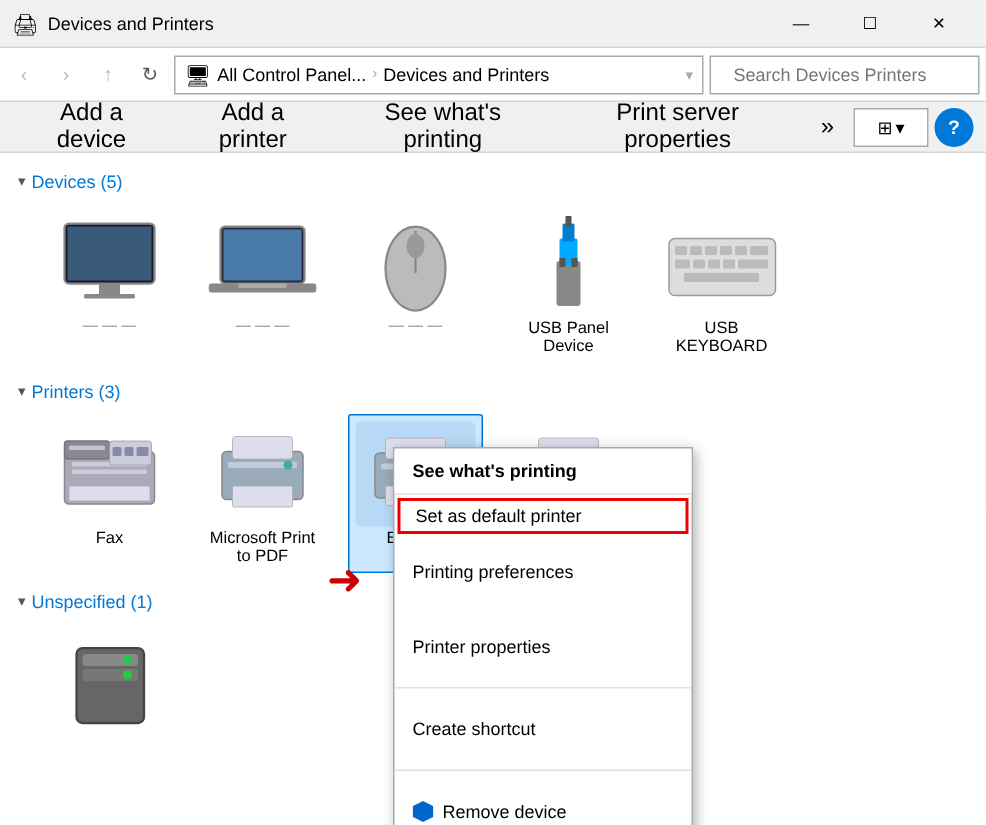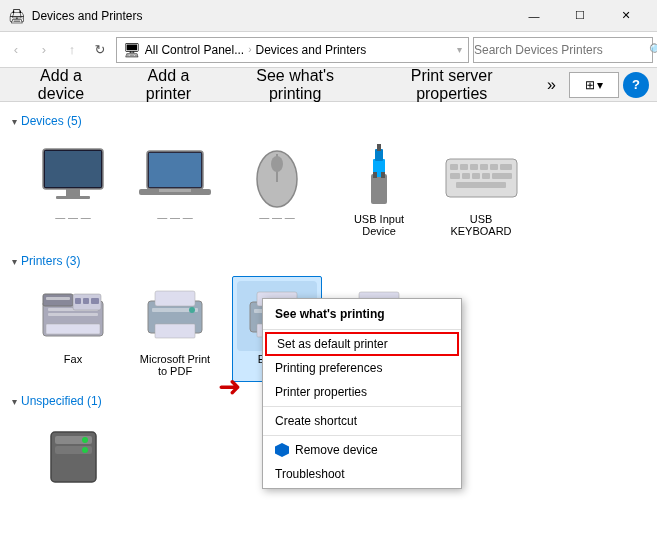--- a/index.html
+++ b/index.html
@@ -73,21 +73,21 @@
       color: #000;
       gap: 4px;
     }
     .breadcrumb-sep { color: #aaa; font-size: 10px; }
     .search-box {
       width: 180px;
       height: 26px;
       border: 1px solid #aaa;
       display: flex;
       align-items: center;
-      padding: 0 0;
+      padding: 0 15px;
       gap: 20px;
       background: #fff;
     }
     .search-input {
       border: none;
       outline: none;
       flex: 1;
       font-size: 12px;
       color: #999;
       background: transparent;
@@ -229,21 +229,21 @@
       font-weight: 600;
       color: #000;
       background: #fff;
     }
     .context-menu-divider {
       height: 1px;
       background: #e0e0e0;
       margin: 2px 0;
     }
     .context-menu-item {
-      padding: 5px 12px;
+      padding: 18px 12px;
       font-size: 12px;
       cursor: pointer;
       color: #000;
       display: flex;
       align-items: center;
       gap: 6px;
     }
     .context-menu-item.highlighted {
       background: #fff;
       border: 2px solid #e00;
@@ -381,21 +381,21 @@
       <div class="device-icon-area">
         <svg width="40" height="65" viewBox="0 0 40 65">
           <rect x="12" y="30" width="16" height="30" rx="2" fill="#888"></rect>
           <rect x="14" y="15" width="12" height="18" rx="1" fill="#00aaff"></rect>
           <rect x="16" y="5" width="8" height="12" rx="1" fill="#0080cc"></rect>
           <rect x="18" y="0" width="4" height="7" fill="#555"></rect>
           <rect x="14" y="28" width="4" height="6" fill="#555"></rect>
           <rect x="22" y="28" width="4" height="6" fill="#555"></rect>
         </svg>
       </div>
-      <div class="device-label">USB Input Device</div>
+      <div class="device-label">USB Panel Device</div>
     </div>
 
     <div class="device-item">
       <div class="device-icon-area">
         <svg width="75" height="45" viewBox="0 0 75 45">
           <rect x="2" y="5" width="71" height="38" rx="4" fill="#ddd" stroke="#999" stroke-width="1"></rect>
           <rect x="6" y="10" width="8" height="6" rx="1" fill="#bbb"></rect>
           <rect x="16" y="10" width="8" height="6" rx="1" fill="#bbb"></rect>
           <rect x="26" y="10" width="8" height="6" rx="1" fill="#bbb"></rect>
           <rect x="36" y="10" width="8" height="6" rx="1" fill="#bbb"></rect>

